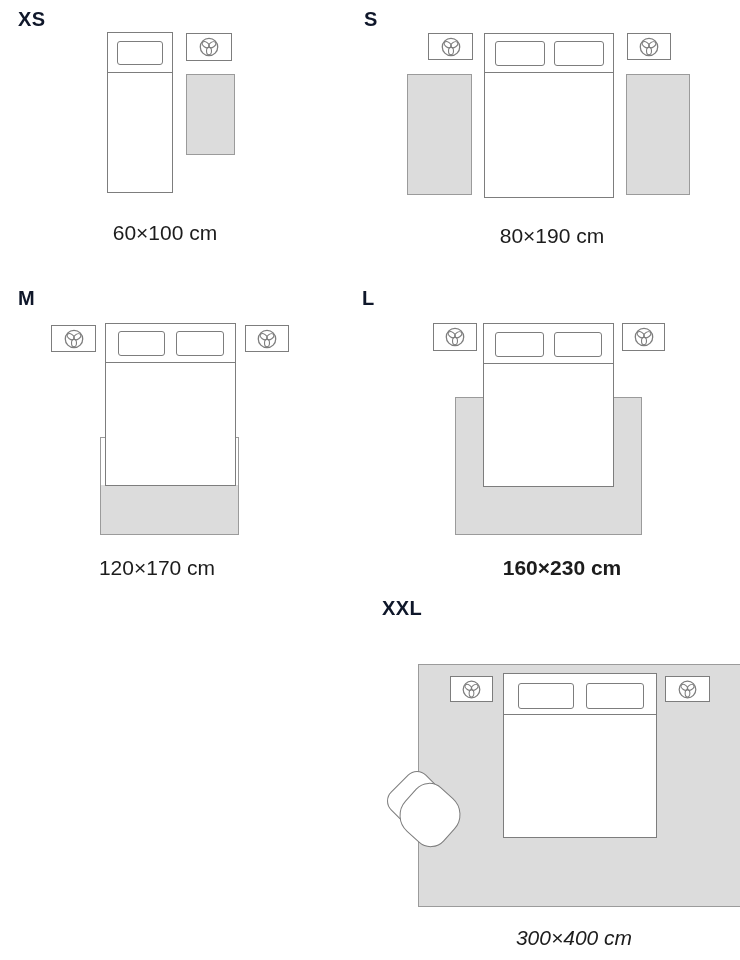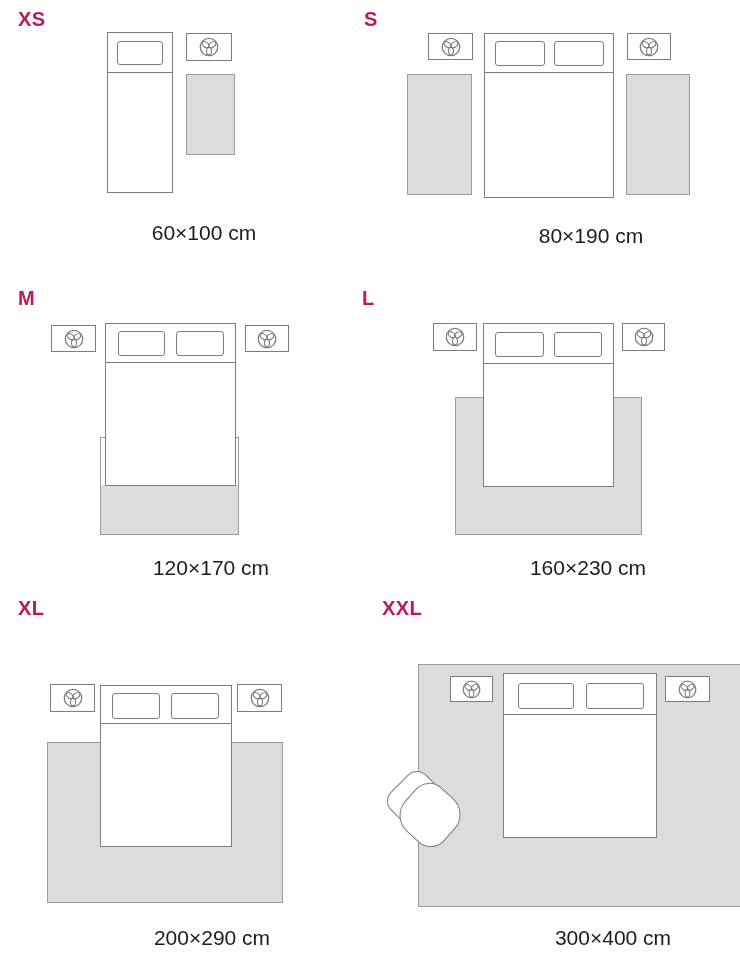--- a/index.html
+++ b/index.html
@@ -6,22 +6,22 @@
   body{width:740px;height:960px;font-family:"Liberation Sans","DejaVu Sans",sans-serif;color:#161616;}
   .canvas{position:relative;width:740px;height:960px;background:#fff;overflow:hidden;}
   .sec{position:absolute;}
   #sec-xs {left:0;   top:0;   width:370px;height:270px;}
   #sec-s  {left:360px;top:0;  width:380px;height:270px;}
   #sec-m  {left:0;   top:280px;width:370px;height:310px;}
   #sec-l  {left:360px;top:280px;width:380px;height:310px;}
   #sec-xl {left:0;   top:590px;width:370px;height:370px;}
   #sec-xxl{left:380px;top:590px;width:380px;height:370px;}
 
-  .size-label{position:absolute;font-size:20px;font-weight:700;letter-spacing:.4px;color:#be185d;z-index:6;}
-  .caption{position:absolute;transform:translateX(-50%);font-size:21px;color:#1c1c1c;white-space:nowrap;z-index:6;margin-left:39px;}
+  .size-label{position:absolute;font-size:20px;font-weight:700;letter-spacing:.4px;color:#0f172a;z-index:6;}
+  .caption{position:absolute;transform:translateX(-50%);font-size:21px;color:#1c1c1c;white-space:nowrap;z-index:6;}
 
   .bed{position:absolute;background:#fff;border:1.5px solid #7d7d7d;box-sizing:border-box;z-index:3;}
   .head{position:absolute;left:0;right:0;top:0;border-bottom:1.5px solid #7d7d7d;box-sizing:border-box;}
   .pillow{position:absolute;background:#fff;border:1.5px solid #7d7d7d;border-radius:3px;box-sizing:border-box;}
 
   .nstand{position:absolute;background:#fff;border:1.4px solid #7d7d7d;box-sizing:border-box;
           display:flex;align-items:center;justify-content:center;z-index:3;}
   .plant{display:block;}
 
   .rug{position:absolute;background:#dcdcdc;border:1.4px solid #9b9b9b;box-sizing:border-box;z-index:1;}
@@ -98,64 +98,44 @@
     <div class="bed" style="left:105px;top:43px;width:131px;height:163px;">
       <div class="head" style="height:39px;"></div>
       <div class="pillow" style="left:12px;top:7px;width:47px;height:25px;"></div>
       <div class="pillow" style="left:70px;top:7px;width:48px;height:25px;"></div>
     </div>
     <div class="nstand" style="left:245px;top:45px;width:44px;height:27px;">
       <svg class="plant" width="22" height="22">
           <use href="#plant"></use>
         </svg>
     </div>
-    <div class="caption" style="left:172px;top:276px;">120×170 cm</div>
+    <div class="caption" style="left:157px;top:276px;">120×170 cm</div>
   </section>
 
   <section class="sec" id="sec-l">
     <div class="size-label" style="left:2px;top:7px;">L</div>
     <div class="rug" style="left:95px;top:117px;width:187px;height:138px;"></div>
     <div class="nstand" style="left:73px;top:43px;width:44px;height:28px;">
       <svg class="plant" width="22" height="22">
           <use href="#plant"></use>
         </svg>
     </div>
     <div class="bed" style="left:123px;top:43px;width:131px;height:164px;">
       <div class="head" style="height:40px;"></div>
       <div class="pillow" style="left:11px;top:8px;width:49px;height:25px;"></div>
       <div class="pillow" style="left:70px;top:8px;width:48px;height:25px;"></div>
     </div>
     <div class="nstand" style="left:262px;top:43px;width:43px;height:28px;">
       <svg class="plant" width="22" height="22">
           <use href="#plant"></use>
         </svg>
     </div>
-    <div class="caption" style="left:189px;top:276px;">160×230 cm</div>
+    <div class="caption" style="left:202px;top:276px;font-weight:bold;">160×230 cm</div>
   </section>
 
-  <section class="sec" id="sec-xl">
-    <div class="size-label" style="left:18px;top:7px;">XL</div>
-    <div class="rug" style="left:47px;top:152px;width:236px;height:161px;"></div>
-    <div class="nstand" style="left:50px;top:94px;width:45px;height:28px;">
-      <svg class="plant" width="22" height="22">
-          <use href="#plant"></use>
-        </svg>
-    </div>
-    <div class="bed" style="left:100px;top:95px;width:132px;height:162px;">
-      <div class="head" style="height:38px;"></div>
-      <div class="pillow" style="left:11px;top:7px;width:48px;height:26px;"></div>
-      <div class="pillow" style="left:70px;top:7px;width:48px;height:26px;"></div>
-    </div>
-    <div class="nstand" style="left:237px;top:94px;width:45px;height:28px;">
-      <svg class="plant" width="22" height="22">
-          <use href="#plant"></use>
-        </svg>
-    </div>
-    <div class="caption" style="left:173px;top:336px;">200×290 cm</div>
-  </section>
 
   <section class="sec" id="sec-xxl">
     <div class="size-label" style="left:2px;top:7px;">XXL</div>
     <div class="rug" style="left:38px;top:74px;width:324px;height:243px;"></div>
     <div class="nstand" style="left:70px;top:86px;width:43px;height:26px;">
       <svg class="plant" width="21" height="21">
           <use href="#plant"></use>
         </svg>
     </div>
     <div class="bed" style="left:123px;top:83px;width:154px;height:165px;">
@@ -165,16 +145,16 @@
     </div>
     <div class="nstand" style="left:285px;top:86px;width:45px;height:26px;">
       <svg class="plant" width="21" height="21">
           <use href="#plant"></use>
         </svg>
     </div>
     <div>
       <div class="chair-part chair-back" style="left:12px;top:186px;width:50px;height:50px;"></div>
       <div class="chair-part chair-seat" style="left:22px;top:197px;width:56px;height:56px;"></div>
     </div>
-    <div class="caption" style="left:194px;top:336px;">300×400 cm</div>
+    <div class="caption" style="left:194px;top:336px;font-style:italic;">300×400 cm</div>
   </section>
 
 </div>
 
 </body></html>

